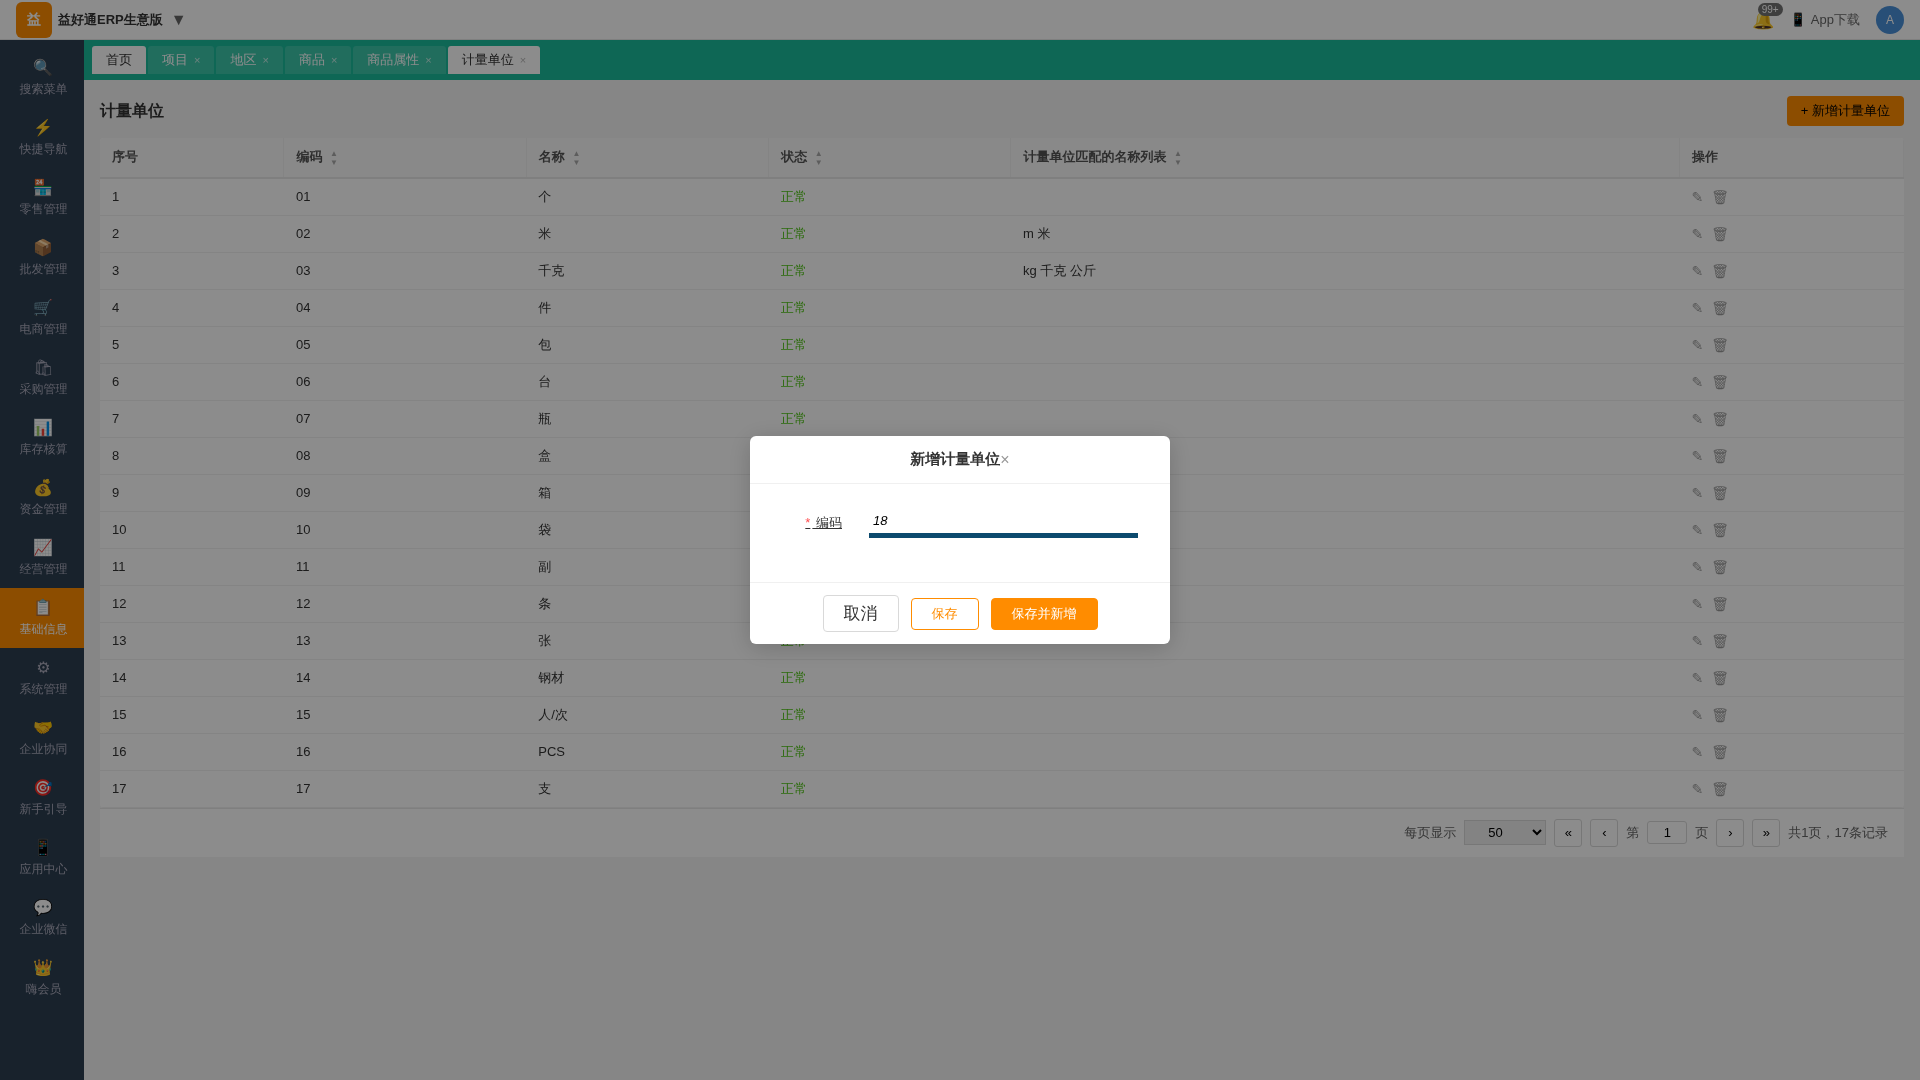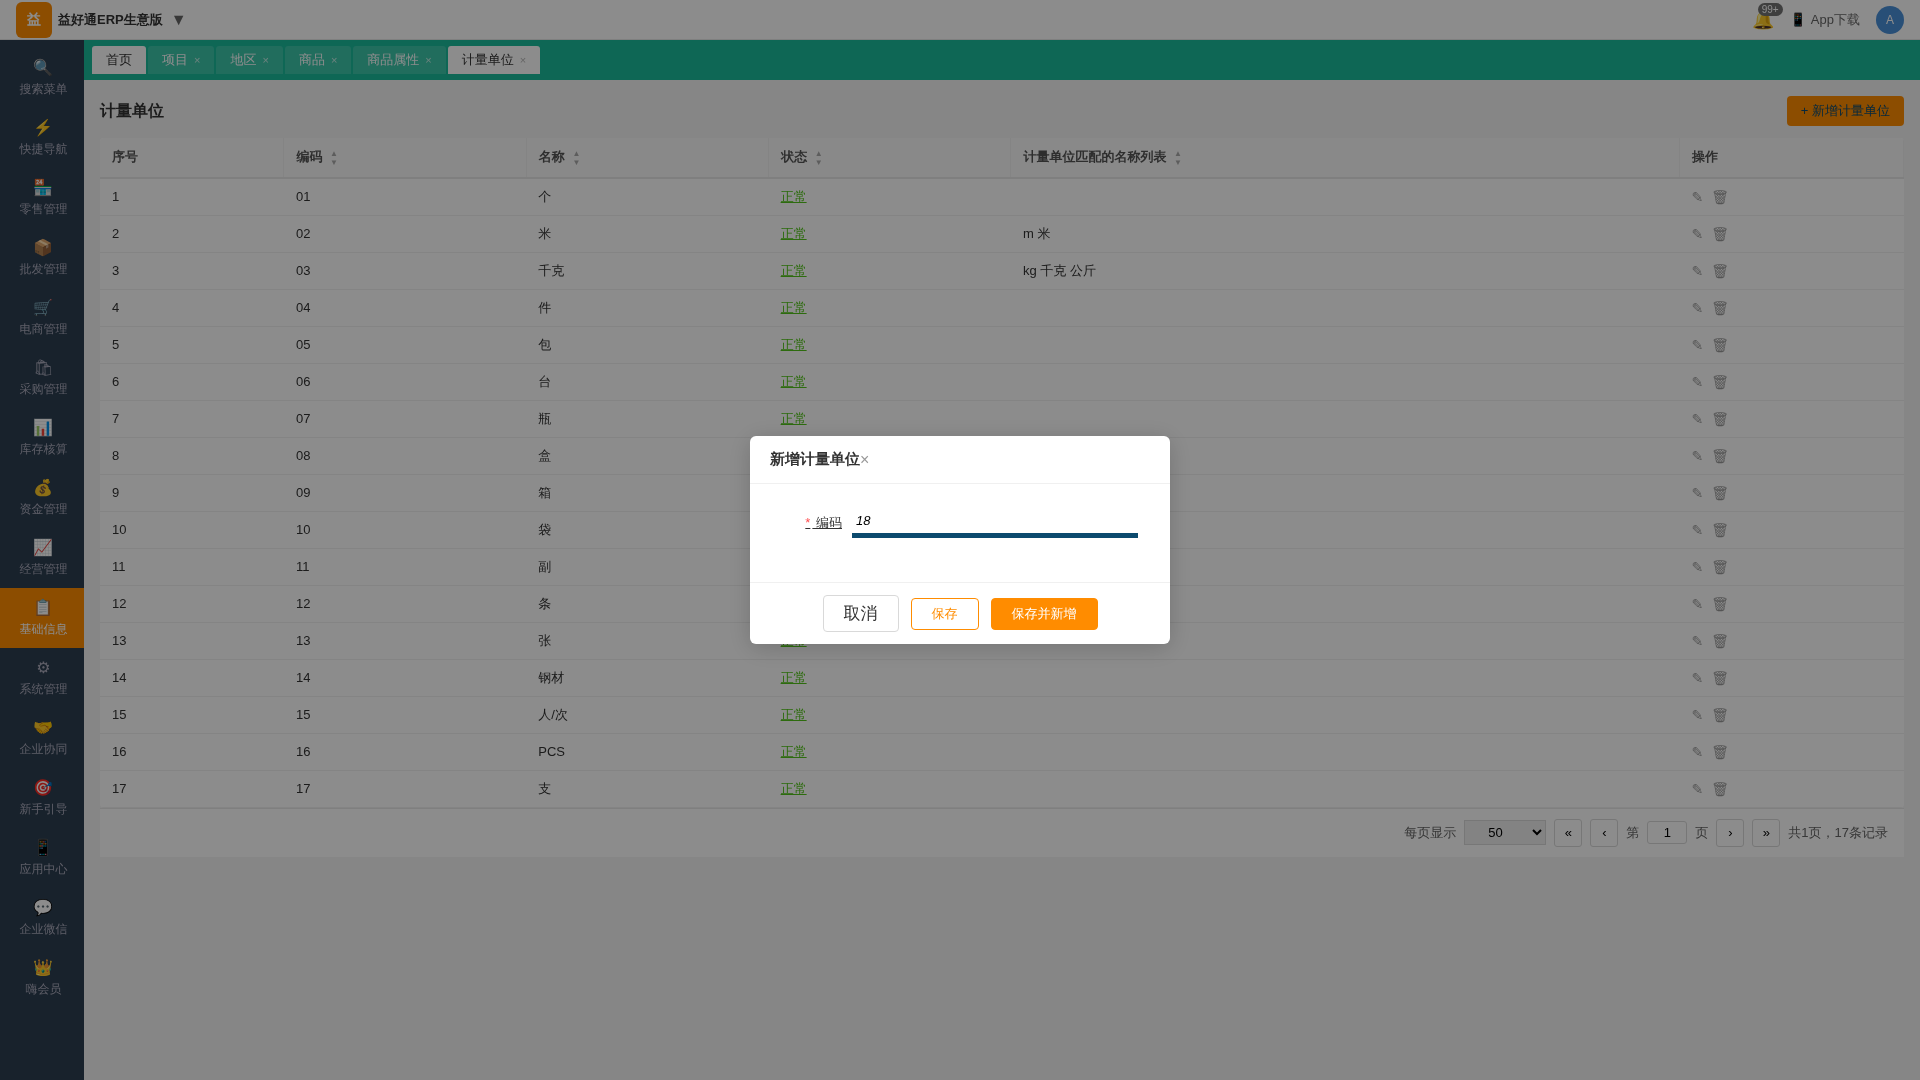--- a/index.html
+++ b/index.html
@@ -33,49 +33,49 @@
     
     .tab-bar { height: 40px; background: #1abc9c; display: flex; align-items: center; padding: 0 8px; gap: 2px; }
     .tab { height: 28px; padding: 0 14px; display: flex; align-items: center; gap: 6px; border-radius: 3px 3px 0 0; cursor: pointer; font-size: 13px; color: #fff; background: rgba(255,255,255,0.15); }
     .tab.active { background: #fff; color: #333; }
     .tab-close { font-size: 11px; color: inherit; opacity: 0.7; cursor: pointer; }
 
     
     .page-content { flex: 1; padding: 16px; background: #f5f5f5; overflow-y: auto; position: relative; }
     .page-header { display: flex; align-items: center; justify-content: space-between; margin-bottom: 12px; }
     .page-title { font-size: 16px; font-weight: bold; color: #333; }
-    .add-btn { background: #ff8c00; color: #0c4a6e; border: none; border-radius: 4px; padding: 6px 14px; font-size: 13px; cursor: pointer; }
+    .add-btn { background: #ff8c00; color: #000000; border: none; border-radius: 4px; padding: 6px 14px; font-size: 13px; cursor: pointer; }
 
     
     .table-container { background: #fff; border-radius: 4px; overflow: hidden; }
     table { width: 100%; border-collapse: collapse; }
     thead tr { background: #fafafa; border-bottom: 2px solid #e8e8e8; }
     th { padding: 10px 12px; text-align: left; font-weight: 600; color: #555; font-size: 13px; border-right: 1px solid #f0f0f0; user-select: none; }
     th .sort-icons { display: inline-flex; flex-direction: column; margin-left: 4px; font-size: 8px; color: #aaa; vertical-align: middle; }
     tbody tr { border-bottom: 1px solid #f0f0f0; }
     td { padding: 9px 12px; color: #333; font-size: 13px; }
-    .status-normal { color: #52c41a; text-decoration: underline; }
+    .status-normal { color: #52c41a; }
     .action-icons { display: flex; gap: 8px; }
     .action-icon { color: #999; cursor: pointer; font-size: 14px; }
 
     
     .pagination { background: #fff; border-top: 1px solid #e8e8e8; padding: 10px 16px; display: flex; align-items: center; justify-content: flex-end; gap: 8px; font-size: 13px; color: #666; }
     .pagination-btn { width: 28px; height: 28px; border: 1px solid #d9d9d9; background: #fff; border-radius: 3px; cursor: pointer; display: flex; align-items: center; justify-content: center; font-size: 13px; }
     .page-input { width: 40px; border: 1px solid #d9d9d9; border-radius: 3px; text-align: center; padding: 3px; font-size: 13px; }
     .page-size-select { border: 1px solid #d9d9d9; border-radius: 0; padding: 3px 19px; font-size: 13px; }
 
     
     .modal-overlay { position: fixed; top: 0; left: 0; width: 100%; height: 100%; background: rgba(0,0,0,0.45); z-index: 1000; display: flex; align-items: center; justify-content: center; }
     .modal { background: #fff; border-radius: 6px; width: 420px; box-shadow: 0 4px 24px rgba(0,0,0,0.18); overflow: hidden; }
-    .modal-header { padding: 14px 20px; border-bottom: 1px solid #f0f0f0; display: flex; align-items: center; justify-content: flex-start; }
+    .modal-header { padding: 14px 20px; border-bottom: 1px solid #f0f0f0; display: flex; align-items: center; justify-content: center; }
     .modal-title { font-size: 15px; font-weight: bold; color: #333; }
     .modal-close { background: none; border: none; font-size: 16px; color: #999; cursor: pointer; }
     .modal-body { padding: 24px 32px; }
     .form-row { display: flex; align-items: center; margin-bottom: 20px; }
-    .form-label { width: 60px; text-align: right; font-size: 13px; color: #333; margin-right: 10px; text-decoration: underline; }
+    .form-label { width: 60px; text-align: right; font-size: 13px; color: #333; margin-right: 27px; text-decoration: underline; }
     .form-label .required { color: #ff4d4f; margin-right: 2px; }
     .form-input { flex: 1; border: none; border-bottom: 5px solid #0c4a6e; padding: 5px 4px; font-size: 13px; outline: none; font-style: italic; }
     .form-input.active-input { border-bottom-color: #ff8c00; }
     .modal-footer { padding: 12px 20px; border-top: 1px solid #f0f0f0; display: flex; align-items: center; justify-content: center; gap: 12px; }
     .btn-cancel { background: #fff; border: 1px solid #d9d9d9; color: #333; border-radius: 4px; padding: 6px 20px; cursor: pointer; font-size: 17px; }
     .btn-save { background: #fff; border: 1px solid #ff8c00; color: #ff8c00; border-radius: 4px; padding: 6px 20px; cursor: pointer; font-size: 13px; }
     .btn-save-new { background: #ff8c00; border: 1px solid #ff8c00; color: #fff; border-radius: 4px; padding: 6px 20px; cursor: pointer; font-size: 13px; }
     .collapse-btn { background: none; border: none; cursor: pointer; color: #666; font-size: 16px; }
   </style>
 </head>

